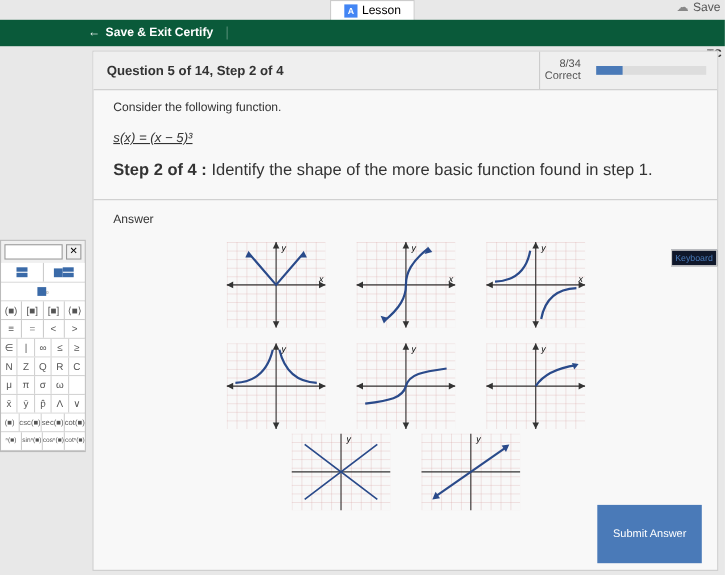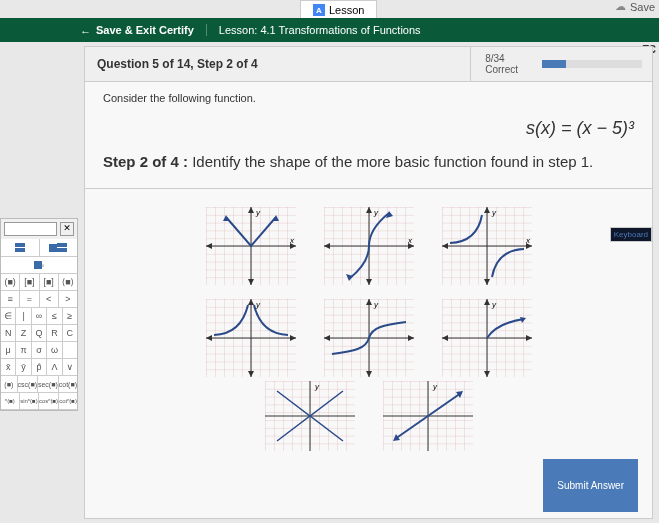--- a/index.html
+++ b/index.html
@@ -91,22 +91,22 @@
     }
     .question-title {
       flex: 1;
       padding: 10px 12px;
       font-weight: bold;
       color: #333;
       font-size: 12px;
     }
     .score-box {
       border-left: 1px solid #ccc;
-      padding: 4px 14px;
-      text-align: left;
+      padding: 4px 4px;
+      text-align: right;
       color: #555;
       font-size: 10px;
       display: flex;
       flex-direction: column;
       justify-content: center;
     }
     .progress-bar {
       width: 100px;
       height: 8px;
       background: #ddd;
@@ -117,24 +117,25 @@
       height: 100%;
       background: #4a7ab8;
       width: 24%;
     }
     .question-body {
       padding: 10px 18px;
       color: #333;
     }
     .prompt-line { font-size: 11px; }
     .formula {
-      text-align: right;
+      text-align: left;
       font-style: italic;
       margin: 14px 0;
-      font-size: 18px;
+      font-size: 12px;
+      text-decoration: underline;
     }
     .step-line { font-size: 15px; margin-bottom: 8px; }
     .step-line strong { font-weight: bold; }
     .answer-section {
       border-top: 1px solid #ccc;
       padding: 12px 18px;
     }
     .answer-label { font-size: 11px; color: #333; margin-bottom: 8px; }
     .keyboard-link {
       position: absolute;
@@ -234,21 +235,20 @@
 <div class="header-row">
   <span class="cloud-icon">☁</span>
   <span>Save</span>
 </div>
 
 <div class="green-bar">
   <div class="save-exit">
     <span>←</span>
     <span>Save &amp; Exit Certify</span>
   </div>
-  <div class="lesson-label">Lesson: 4.1 Transformations of Functions</div>
 </div>
 
 <div class="tc-label">TC</div>
 
 <div class="keypad">
   <div class="keypad-input-row">
     <div class="keypad-input"></div>
     <div class="keypad-x">✕</div>
   </div>
   <div class="keypad-row">
@@ -341,20 +341,21 @@
   <div class="question-body">
     <div class="prompt-line">Consider the following function.</div>
     <div class="formula">s(x) = (x − 5)³</div>
     <div class="step-line">
       <strong>Step 2 of 4 :</strong>
       <span>Identify the shape of the more basic function found in step 1.</span>
     </div>
   </div>
 
   <div class="answer-section">
+    <div class="answer-label">Answer</div>
     <div class="keyboard-link">Keyboard</div>
 
     <div class="graphs-grid">
 
       <div class="graph-cell">
         <svg viewBox="0 0 90 78">
             <defs>
               <pattern id="g" width="9" height="7.8" patternUnits="userSpaceOnUse">
                 <path d="M9 0H0V7.8" fill="none" stroke="#c88" stroke-width="0.4"></path>
               </pattern>

